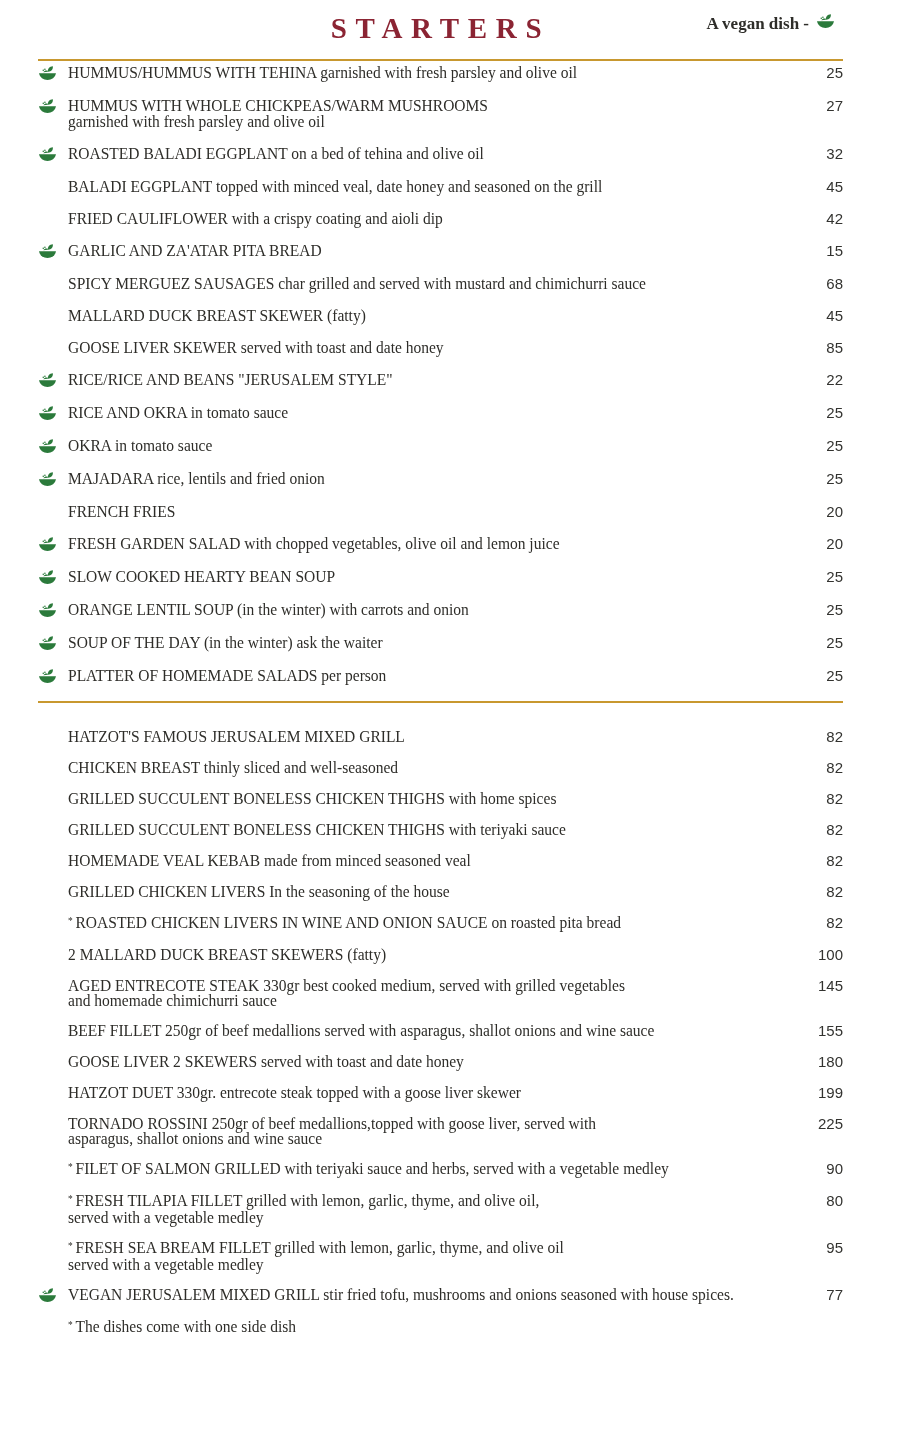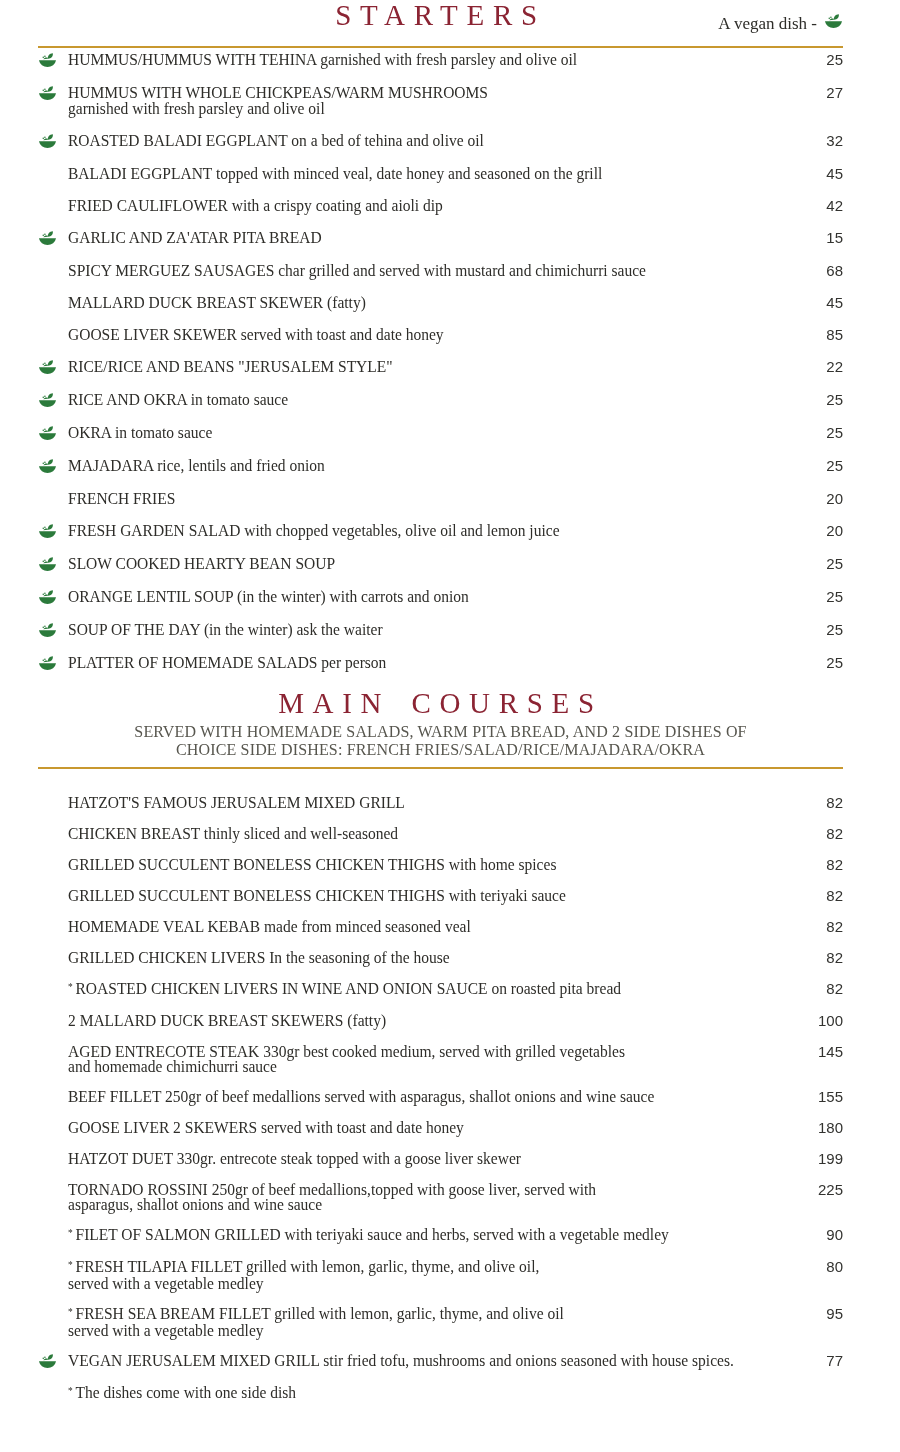--- a/index.html
+++ b/index.html
@@ -11,32 +11,32 @@
     font-family: "Liberation Serif", serif;
     color: #2e2d29;
   }
   .page {
     position: absolute;
     left: 38px; top: 0;
     width: 805px; height: 1452px;
   }
 
   
-  .header { position: relative; padding-top: 0; height: 38px; }
+  .header { position: relative; padding-top: 13px; height: 38px; font-weight: bold; }
   .section-title {
     text-align: center;
     font-size: 29px;
     letter-spacing: 0.30em;
     word-spacing: 0.18em;
     color: #8b2433;
     line-height: 30px;
     white-space: nowrap;
   }
   .vegan-note {
-    position: absolute; right: 0; top: 13px;
+    position: absolute; right: 8px; top: 13px;
     display: flex; align-items: center; gap: 7px;
     font-size: 17px; color: #2e2d29;
     line-height: 20px;
   }
   .rule { height: 2px; background: #c8982f; border: 0; margin: 8px 0 0 0; }
 
   
   .menu-list { margin-top: 4px; }
   .row { display: flex; align-items: flex-start; }
   .starters .row { margin-bottom: 16px; }
@@ -381,27 +381,20 @@
   </svg>
         </span>
     <div class="item-text">
       <span class="line1">PLATTER OF HOMEMADE SALADS per person</span>
       
     </div>
     <div class="price">25</div>
   </div>
     </div>
 
-  <div class="main-header">
-    <div class="section-title">MAIN COURSES</div>
-    <div class="subtitle">
-      <div>SERVED WITH HOMEMADE SALADS, WARM PITA BREAD, AND 2 SIDE DISHES OF</div>
-      <div>CHOICE SIDE DISHES: FRENCH FRIES/SALAD/RICE/MAJADARA/OKRA</div>
-    </div>
-  </div>
 
   <div class="rule"></div>
 
   <div class="menu-list mains" id="mains-list">
       <div class="row">
     <span class="icon-cell"></span>
     <div class="item-text">
       <span class="line1">HATZOT'S FAMOUS JERUSALEM MIXED GRILL</span>
       
     </div>

